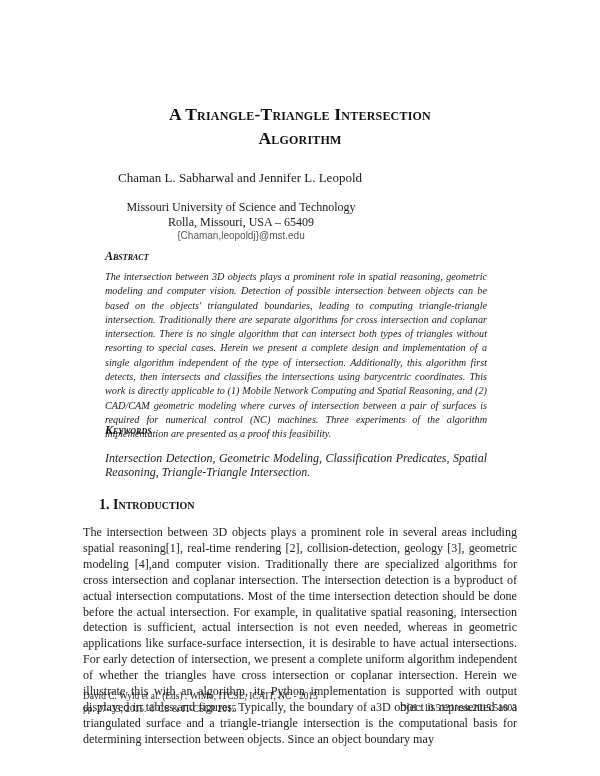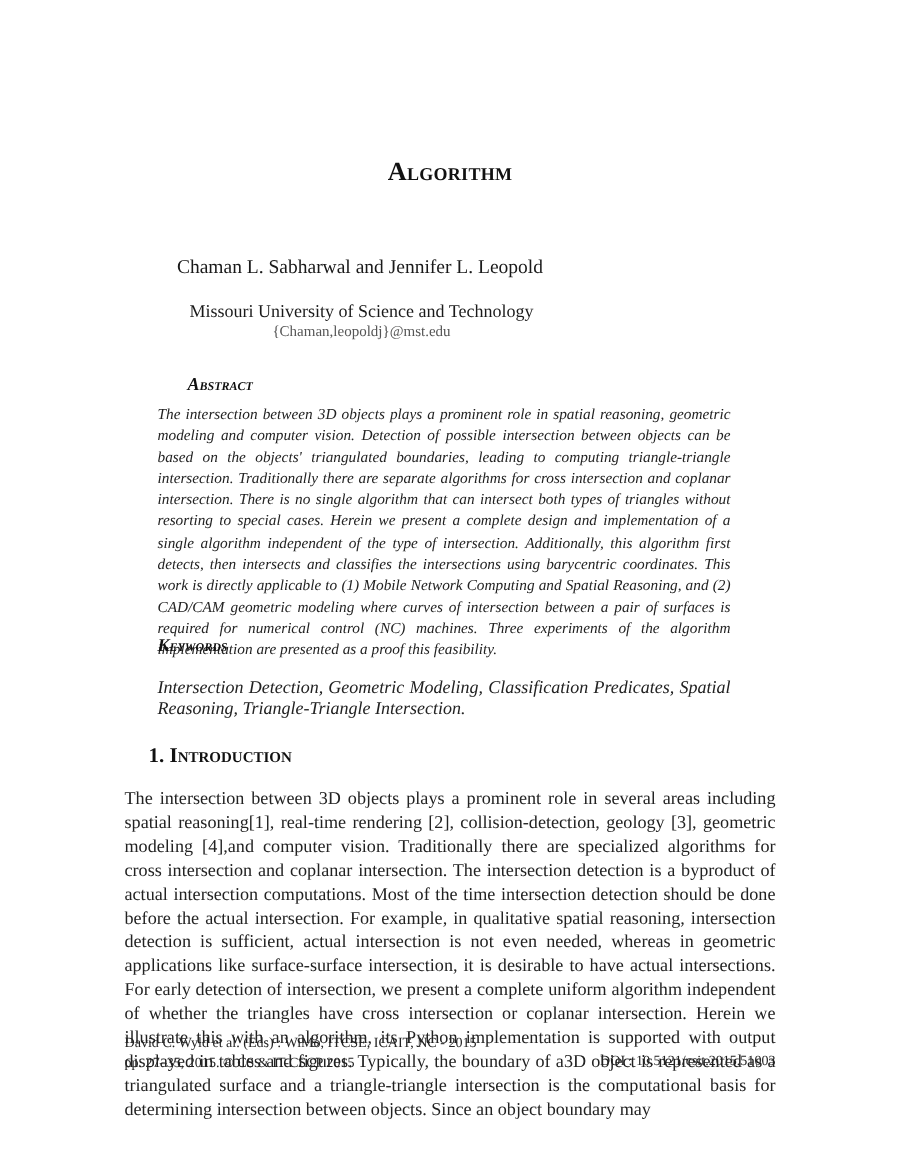--- a/index.html
+++ b/index.html
@@ -16,28 +16,28 @@
   }
   .authors {
     position: absolute; left: 0; top: 170px; width: 480px;
     text-align: center; font-size: 13px; line-height: 16px;
   }
   .affil {
     position: absolute; left: 0; top: 200px; width: 482px;
     text-align: center; font-size: 12px; line-height: 14.5px;
   }
   .email {
-    font-family: Liberation Serif, serif;
+    font-family: Liberation Sans, sans-serif;
     font-size: 10px; color: #555; line-height: 13px;
   }
   .heading {
     position: absolute; font-weight: bold; font-variant: small-caps;
     color: #111;
   }
-  .h-abstract { left: 105px; top: 249px; font-size: 12px; font-style: italic; margin-left: 20px; }
+  .h-abstract { left: 105px; top: 249px; font-size: 12px; font-style: italic; }
   .h-keywords { left: 105px; top: 423px; font-size: 12px; font-style: italic; }
   .h-intro { left: 83px; top: 497px; font-size: 14px; margin-left: 16px; }
   .abstract {
     position: absolute; left: 105px; top: 270px; width: 382px;
     font-size: 10.2px; line-height: 14.3px; font-style: italic;
     text-align: justify; color: #222;
   }
   .keywords {
     position: absolute; left: 105px; top: 451px; width: 382px;
     font-size: 12px; line-height: 14px; font-style: italic;
@@ -53,27 +53,29 @@
   }
   .footer-right {
     position: absolute; right: 83px; top: 702px; font-size: 9.4px;
     line-height: 12.5px; color: #222; text-align: left;
   }
 </style>
 </head>
 <body>
 
 <div class="title">
+  <div>A Triangle-Triangle Intersection</div>
   <div>Algorithm</div>
 </div>
 
 <div class="authors">Chaman L. Sabharwal and Jennifer L. Leopold</div>
 
 <div class="affil">
   <div>Missouri University of Science and Technology</div>
+  <div>Rolla, Missouri, USA – 65409</div>
   <div class="email">{Chaman,leopoldj}@mst.edu</div>
 </div>
 
 <div class="heading h-abstract">Abstract</div>
 <div class="abstract">The intersection between 3D objects plays a prominent role in spatial reasoning, geometric modeling and computer vision. Detection of possible intersection between objects can be based on the objects' triangulated boundaries, leading to computing triangle-triangle intersection. Traditionally there are separate algorithms for cross intersection and coplanar intersection. There is no single algorithm that can intersect both types of triangles without resorting to special cases. Herein we present a complete design and implementation of a single algorithm independent of the type of intersection. Additionally, this algorithm first detects, then intersects and classifies the intersections using barycentric coordinates. This work is directly applicable to (1) Mobile Network Computing and Spatial Reasoning, and (2) CAD/CAM geometric modeling where curves of intersection between a pair of surfaces is required for numerical control (NC) machines. Three experiments of the algorithm implementation are presented as a proof this feasibility.</div>
 
 <div class="heading h-keywords">Keywords</div>
 <div class="keywords">Intersection Detection, Geometric Modeling, Classification Predicates, Spatial Reasoning, Triangle-Triangle Intersection.</div>
 
 <div class="heading h-intro">1. Introduction</div>

